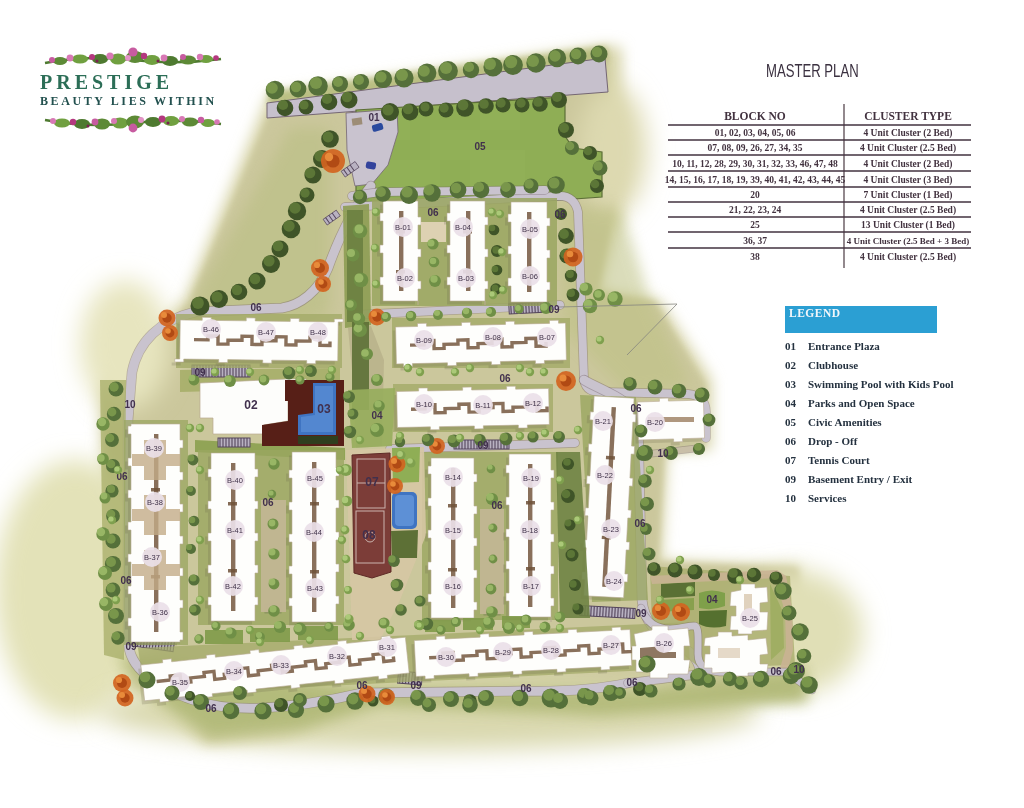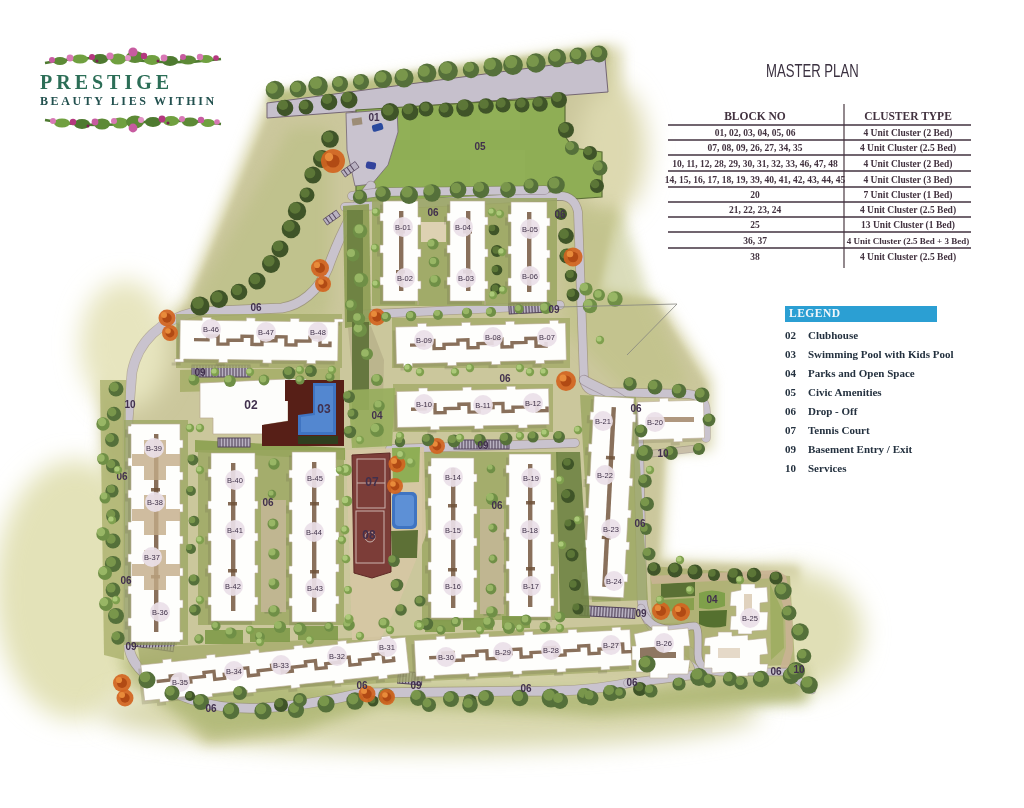--- a/index.html
+++ b/index.html
@@ -1508,23 +1508,24 @@
     <text x="755" y="244">36, 37</text>
         <text x="908" y="244" font-size="9">4 Unit Cluster (2.5 Bed + 3 Bed)</text>
     <text x="755" y="260">38</text>
         <text x="908" y="260">4 Unit Cluster (2.5 Bed)</text>
   </g>
 </svg>
 </div>
 
 <div class="abs" style="left:785px; top:306px; width:210px; font-family:'Liberation Serif', serif;">
 
-  <div style="background:#2b9fd3; color:#f2f6fa; font-size:11.5px; font-weight:bold; width:148px; padding:1px 0 3px 4px; letter-spacing:0.5px;">LEGEND</div>
+  <div style="background:#2b9fd3; color:#f2f6fa; font-size:11.5px; font-weight:bold; width:148px; padding:1px 0 14px 4px; letter-spacing:0.5px;">LEGEND</div>
 
   <div style="font-size:11px; font-weight:bold; color:#24313f; line-height:19px; margin-top:4px;">
+    <div><span style="display:inline-block;width:23px;">01</span>Entrance Plaza</div>
     <div><span style="display:inline-block;width:23px;">02</span>Clubhouse</div>
     <div><span style="display:inline-block;width:23px;">03</span>Swimming Pool with Kids Pool</div>
     <div><span style="display:inline-block;width:23px;">04</span>Parks and Open Space</div>
     <div><span style="display:inline-block;width:23px;">05</span>Civic Amenities</div>
     <div><span style="display:inline-block;width:23px;">06</span>Drop - Off</div>
     <div><span style="display:inline-block;width:23px;">07</span>Tennis Court</div>
     <div><span style="display:inline-block;width:23px;">09</span>Basement Entry / Exit</div>
     <div><span style="display:inline-block;width:23px;">10</span>Services</div>
   </div>
 </div>

